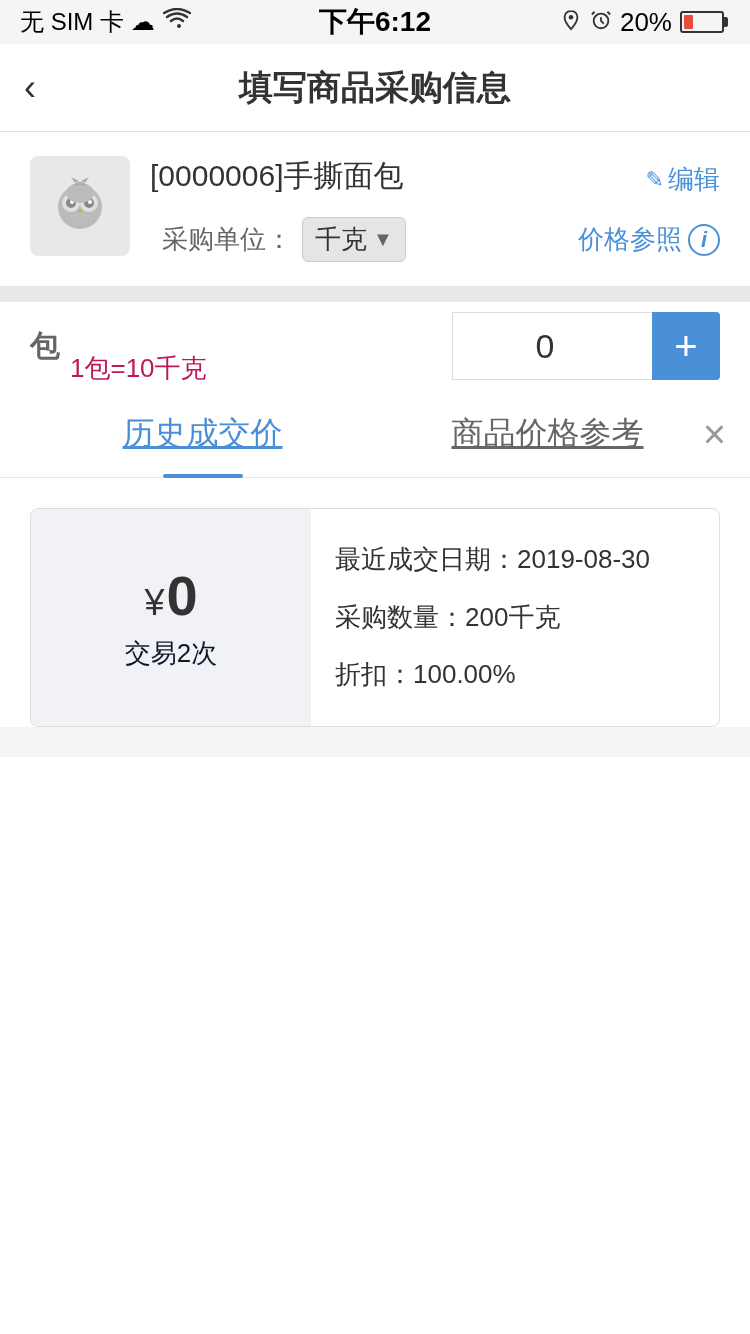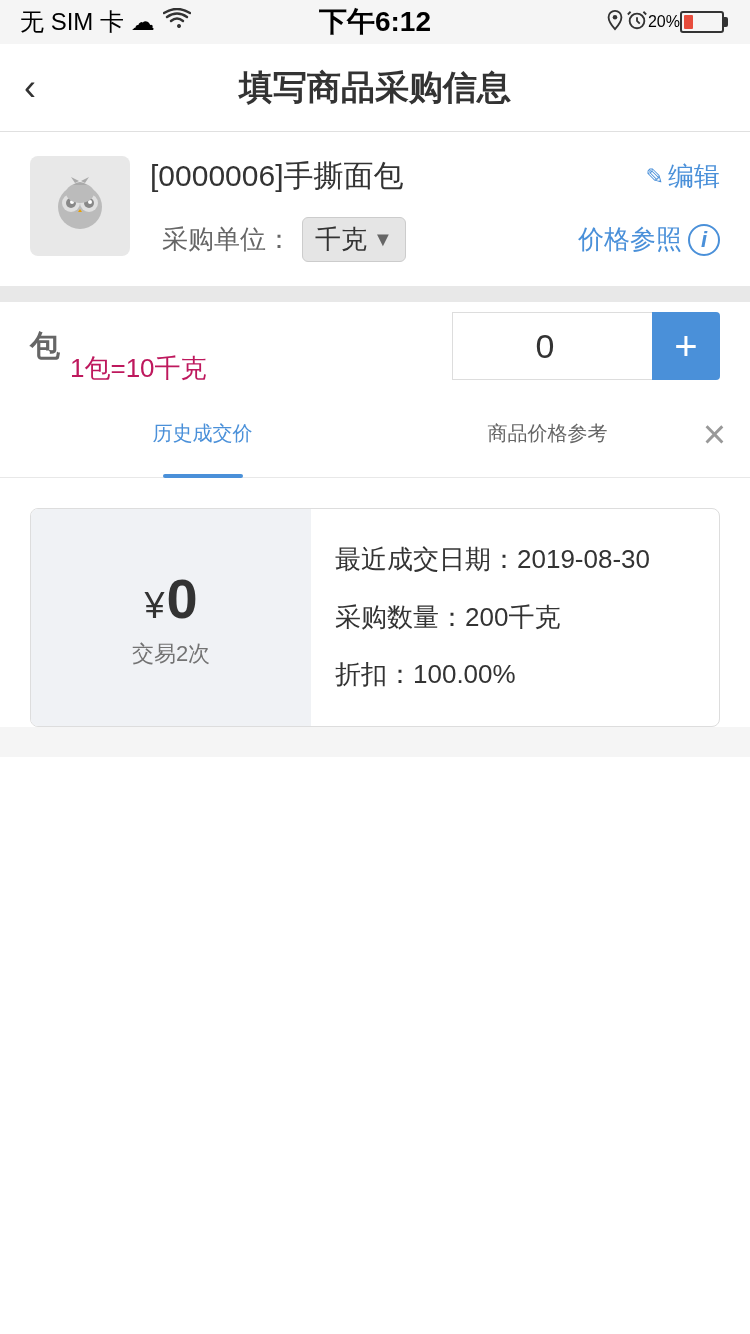--- a/index.html
+++ b/index.html
@@ -33,21 +33,22 @@
     .status-center {
       font-size: 28px;
       font-weight: 600;
       position: absolute;
       left: 50%;
       transform: translateX(-50%);
     }
     .status-right {
       display: flex;
       align-items: center;
-      font-size: 16px;
+      gap: 8px;
+      font-size: 26px;
     }
     .battery-icon {
       width: 44px;
       height: 22px;
       border: 2px solid #333;
       border-radius: 3px;
       position: relative;
       display: inline-flex;
       align-items: center;
       padding: 2px;
@@ -113,21 +114,21 @@
       align-items: center;
       justify-content: center;
       flex-shrink: 0;
     }
     .product-info {
       flex: 1;
     }
     .product-name-row {
       display: flex;
       justify-content: space-between;
-      align-items: center;
+      align-items: flex-end;
       margin-bottom: 20px;
     }
     .product-name {
       font-size: 30px;
       font-weight: 500;
       color: #333;
     }
     .edit-link {
       font-size: 26px;
       color: #4a90d9;
@@ -263,23 +264,24 @@
       border-bottom: 1px solid #e8e8e8;
       position: relative;
     }
     .tab-item {
       flex: 1;
       display: flex;
       flex-direction: column;
       align-items: center;
       justify-content: center;
       height: 88px;
-      font-size: 20px;
+      font-size: 32px;
       cursor: pointer;
       position: relative;
+      text-decoration: underline;
     }
     .tab-item.active {
       color: #4a90d9;
     }
     .tab-item.inactive {
       color: #666;
     }
     .tab-underline {
       position: absolute;
       bottom: 0;
@@ -322,22 +324,22 @@
       font-size: 56px;
       font-weight: 600;
       color: #333;
     }
     .trade-currency {
       font-size: 36px;
       font-weight: 400;
       margin-right: 2px;
     }
     .trade-count {
-      font-size: 22px;
-      color: #737373;
+      font-size: 26px;
+      color: #0f172a;
       margin-top: 8px;
     }
     .trade-right {
       flex: 1;
       padding: 30px 24px;
       display: flex;
       flex-direction: column;
       gap: 16px;
       justify-content: center;
     }

